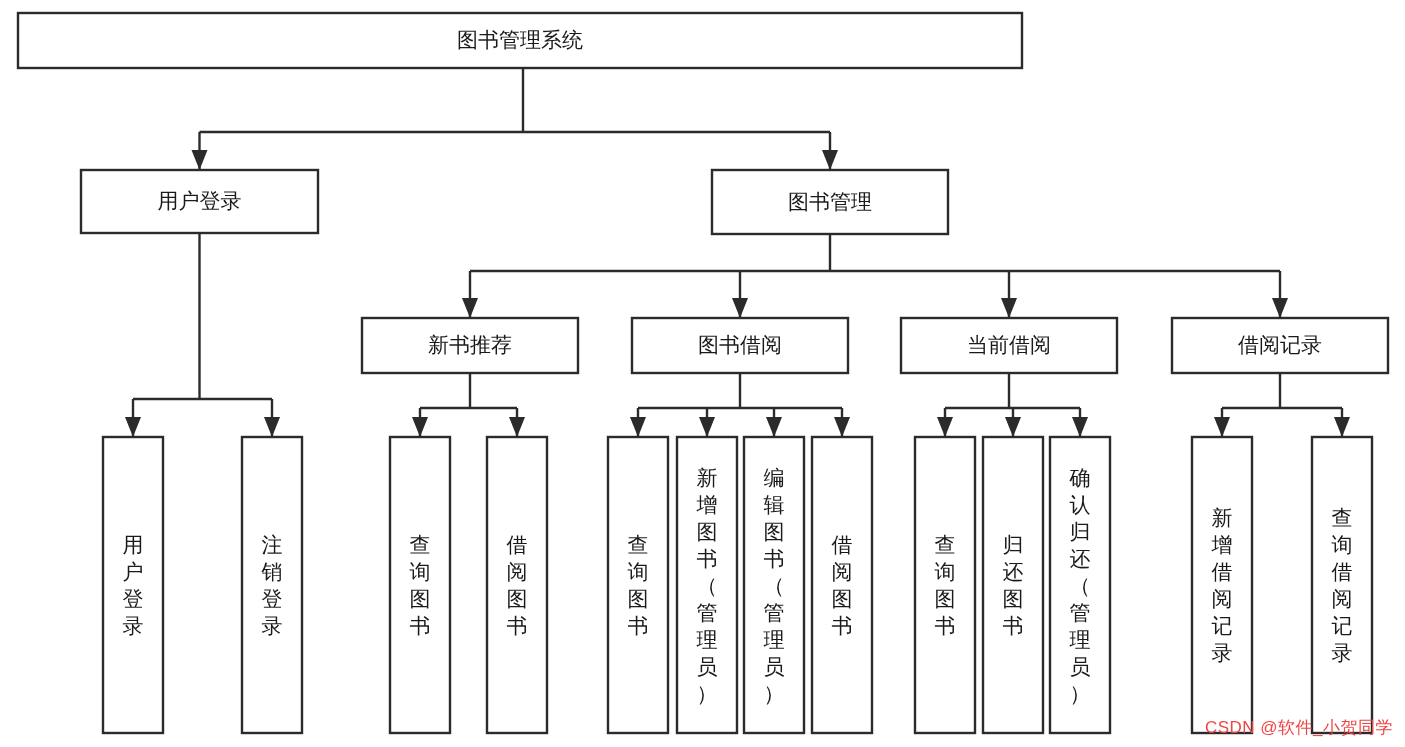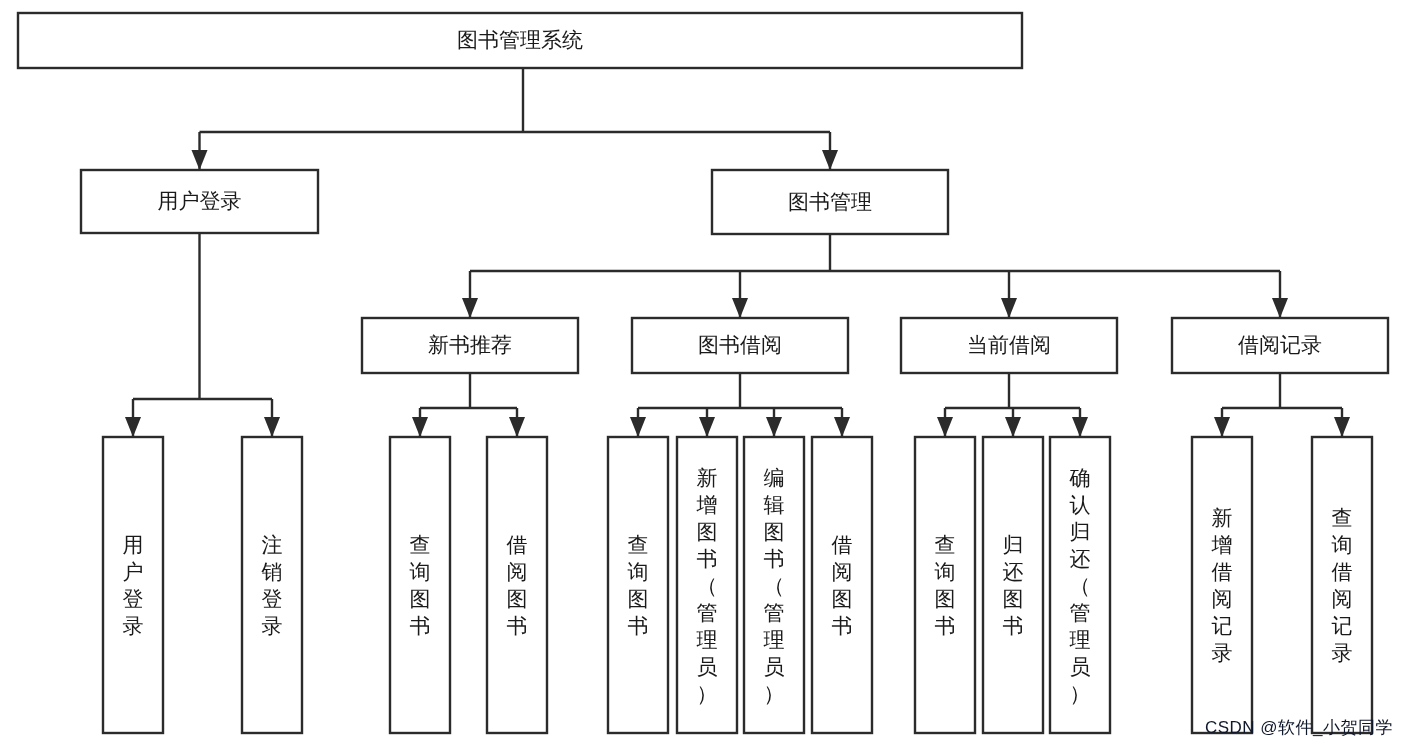--- a/index.html
+++ b/index.html
@@ -52,21 +52,21 @@
     fill: #1a1a1a;
     font-size: 21px;
     text-anchor: middle;
   }
   .watermark {
     position: absolute;
     right: 12px;
     bottom: 8px;
     font-family: "Liberation Sans", "DejaVu Sans", sans-serif;
     font-size: 17px;
-    color: #0f172a;
+    color: #ef4444;
     letter-spacing: 0.5px;
     white-space: nowrap;
     pointer-events: none;
   }
 </style>
 </head>
 <body>
 
 <div id="diagram-root">
 

